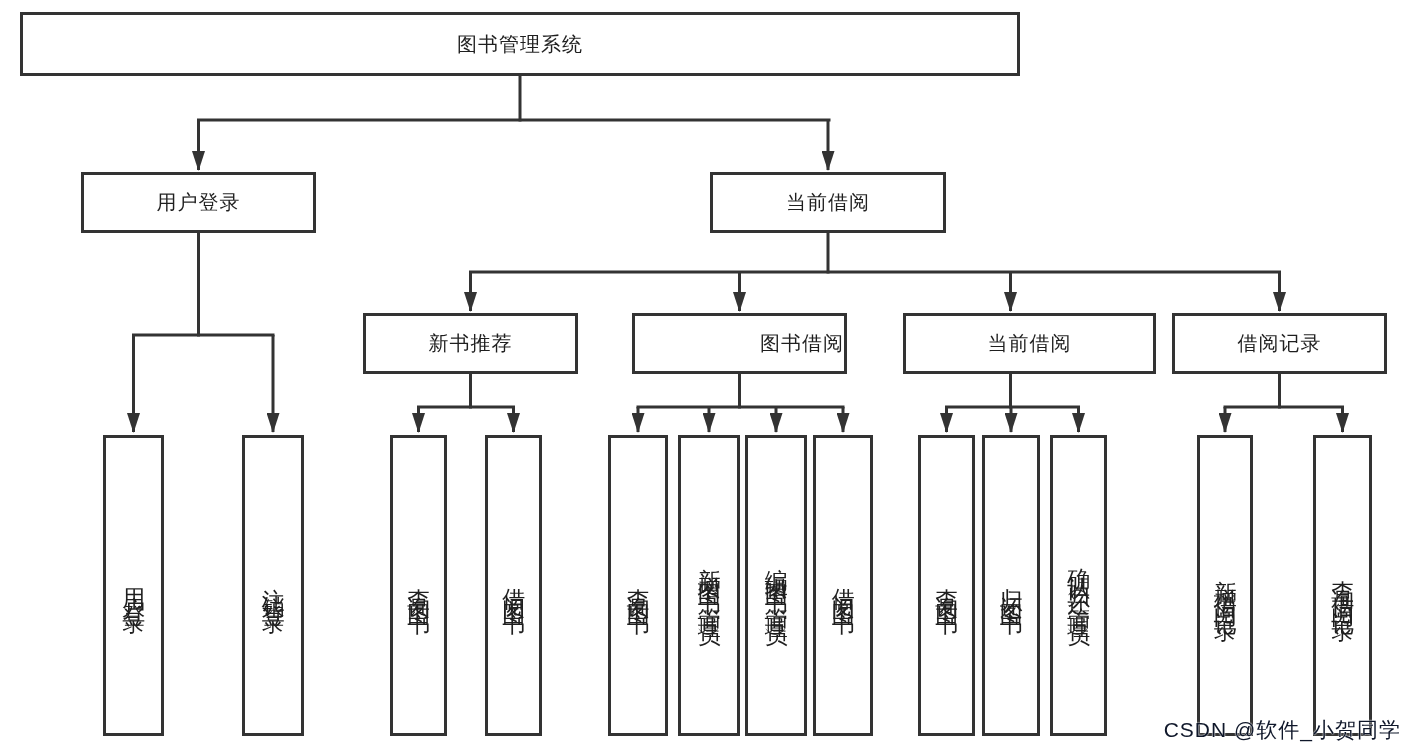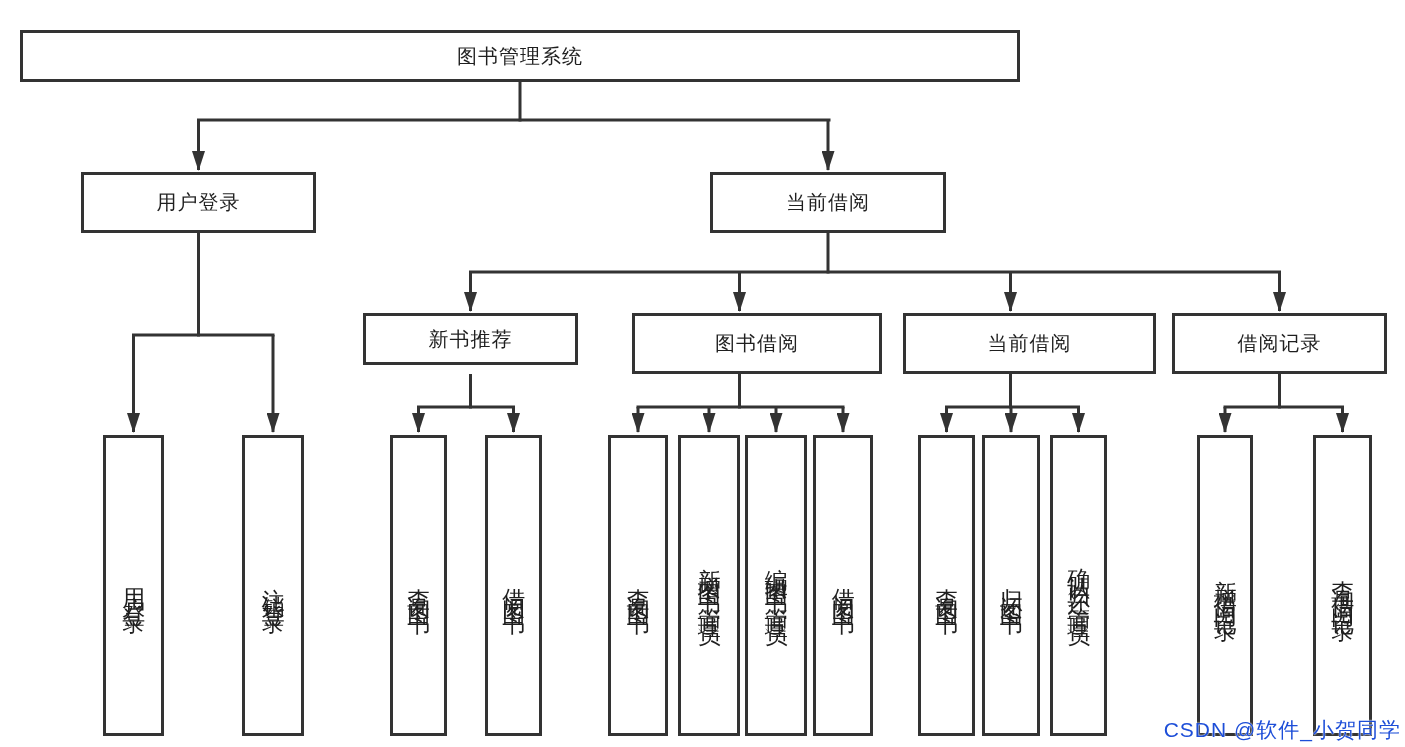--- a/index.html
+++ b/index.html
@@ -51,21 +51,21 @@
     color: #1f1f1f;
     z-index: 2;
     top: 435px;
     height: 301px;
   }
   .watermark {
     position: absolute;
     right: 4px;
     bottom: 3px;
     font-size: 21px;
-    color: #1d4ed8;
+    color: #0f172a;
     text-shadow: 0 0 2px #ffffff, 0 0 1px #ffffff;
     z-index: 5;
     letter-spacing: 1px;
   }
 </style>
 </head>
 <body>
 
 <div id="canvas">
 
@@ -124,35 +124,35 @@
     </g>
     <g stroke="#333333" stroke-width="3" fill="none">
 
       <line x1="1279.5" y1="374" x2="1279.5" y2="408.5"></line>
       <line x1="1223.5" y1="407" x2="1344" y2="407"></line>
       <line x1="1225" y1="407" x2="1225" y2="432" marker-end="url(#arrow)"></line>
       <line x1="1342.5" y1="407" x2="1342.5" y2="432" marker-end="url(#arrow)"></line>
     </g>
   </svg>
 
-  <div class="hbox" style="left:20px; top:30px; width:1000px; height:52px;text-align:center;">
+  <div class="hbox" style="left:20px; top:12px; width:1000px; height:64px;text-align:center;">
     <span>图书管理系统</span>
   </div>
 
   <div class="hbox" style="left:81px; top:172px; width:235px; height:61px;">
     <span>用户登录</span>
   </div>
   <div class="hbox" style="left:710px; top:172px; width:236px; height:61px;">
     <span>当前借阅</span>
   </div>
 
-  <div class="hbox" style="left:363px; top:313px; width:215px; height:52px;">
+  <div class="hbox" style="left:363px; top:313px; width:215px; height:61px;">
     <span>新书推荐</span>
   </div>
-  <div class="hbox" style="left:632px; top:313px; width:250px; height:61px;">
+  <div class="hbox" style="left:632px; top:313px; width:215px; height:61px;justify-content:flex-end;">
     <span>图书借阅</span>
   </div>
   <div class="hbox" style="left:903px; top:313px; width:253px; height:61px;">
     <span>当前借阅</span>
   </div>
   <div class="hbox" style="left:1172px; top:313px; width:215px; height:61px;">
     <span>借阅记录</span>
   </div>
 
   <div class="vbox" style="left:103px; width:61px;">

